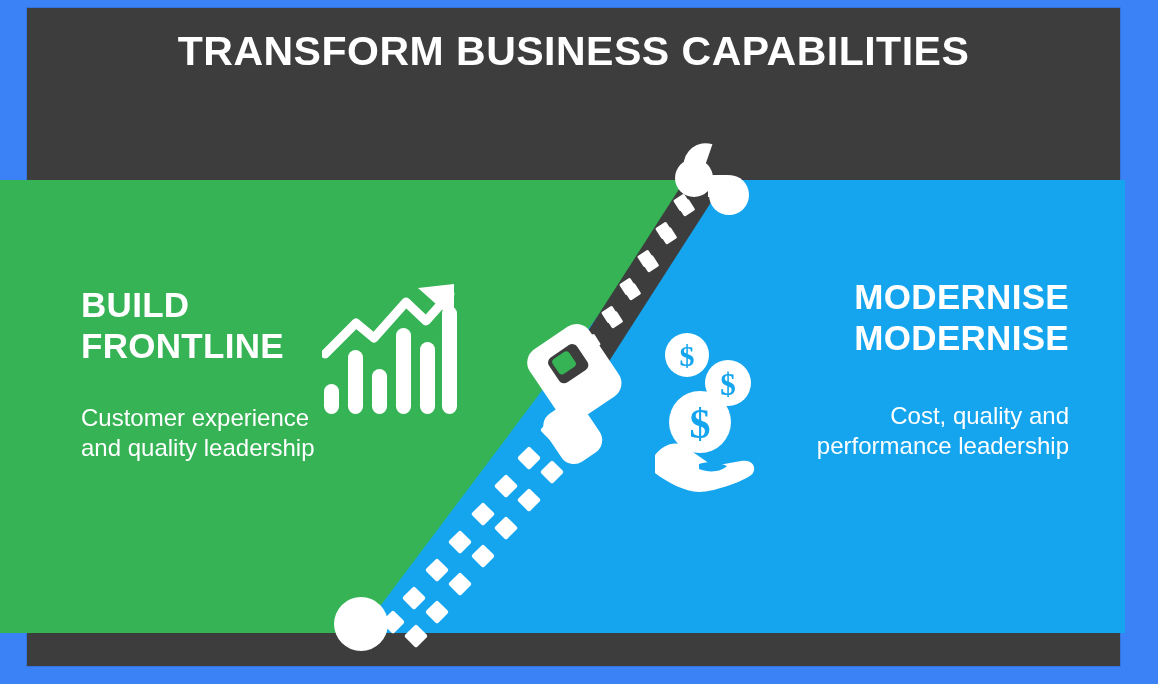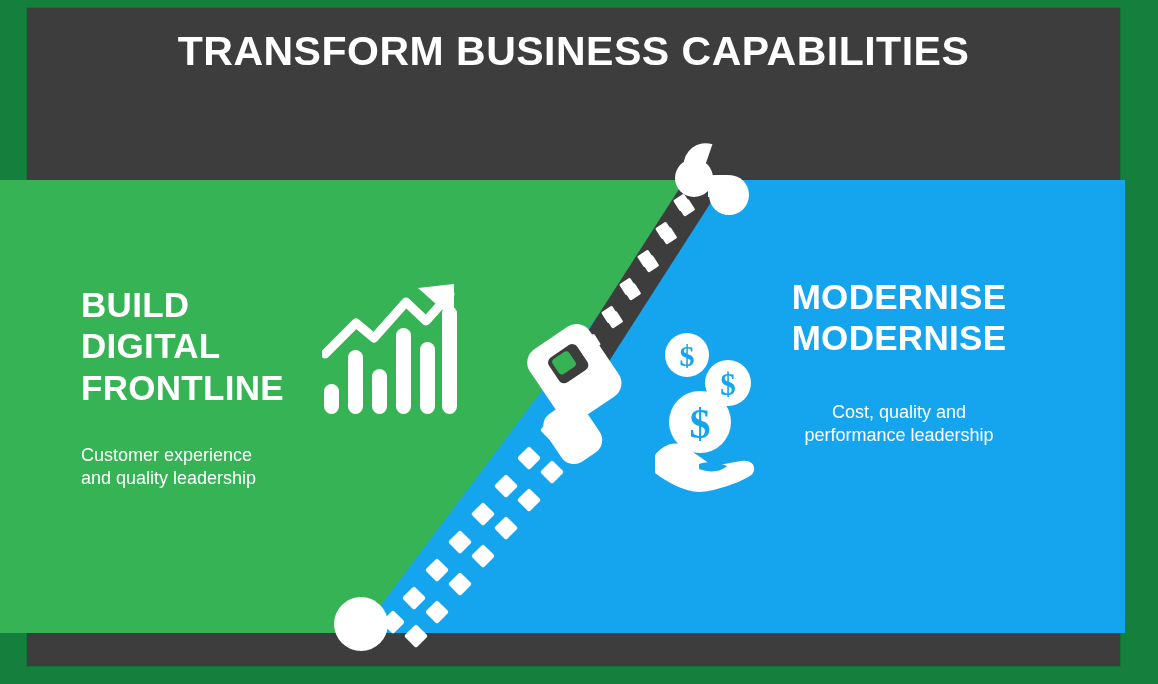--- a/index.html
+++ b/index.html
@@ -11,21 +11,21 @@
   body {
     font-family: "Liberation Sans", sans-serif;
     -webkit-font-smoothing: antialiased;
   }
 
   #slide {
     position: relative;
     width: 1158px;
     height: 684px;
     overflow: hidden;
-    background: #15803d;
+    background: #3b82f6;
   }
 
   
   .dark-panel {
     position: absolute;
     left: 27px;
     top: 8px;
     width: 1093px;
     height: 658px;
     background: #3d3d3d;
@@ -84,33 +84,33 @@
 
   
   .panel-text {
     position: absolute;
     z-index: 30;
     color: #ffffff;
     pointer-events: none;
     margin-left: 25px;
   }
   .panel-text.left  { left: 56px;  top: 104px; text-align: left; width: 300px; }
-  .panel-text.right { right: 56px; top: 96px;  text-align: center; width: 340px; }
+  .panel-text.right { right: 56px; top: 96px;  text-align: right; width: 340px; }
 
   .panel-heading {
     font-size: 35px;
     font-weight: 700;
     line-height: 1.18;
     letter-spacing: 0.3px;
     margin: 0;
   }
   .panel-heading .hline { display: block; }
 
   .panel-sub {
-    font-size: 18px;
+    font-size: 24px;
     font-weight: 400;
     line-height: 1.28;
     margin: 36px 0 0 0;
   }
   .panel-text.right .panel-sub { margin-top: 42px; }
   .panel-sub .sline { display: block; }
 
   
   .icon-growth {
     position: absolute;
@@ -152,21 +152,20 @@
     <h1 class="slide-title">TRANSFORM BUSINESS CAPABILITIES</h1>
   </div>
 
   <div class="panels">
     <div class="panel-green"></div>
     <div class="panel-blue"></div>
 
     <div class="panel-text left">
       <div class="panel-heading">
         <span class="hline">BUILD</span>
-        <span class="hline">DIGITAL</span>
         <span class="hline">FRONTLINE</span>
       </div>
       <div class="panel-sub">
         <span class="sline">Customer experience</span>
         <span class="sline">and quality leadership</span>
       </div>
     </div>
 
     <div class="panel-text right">
       <div class="panel-heading">

